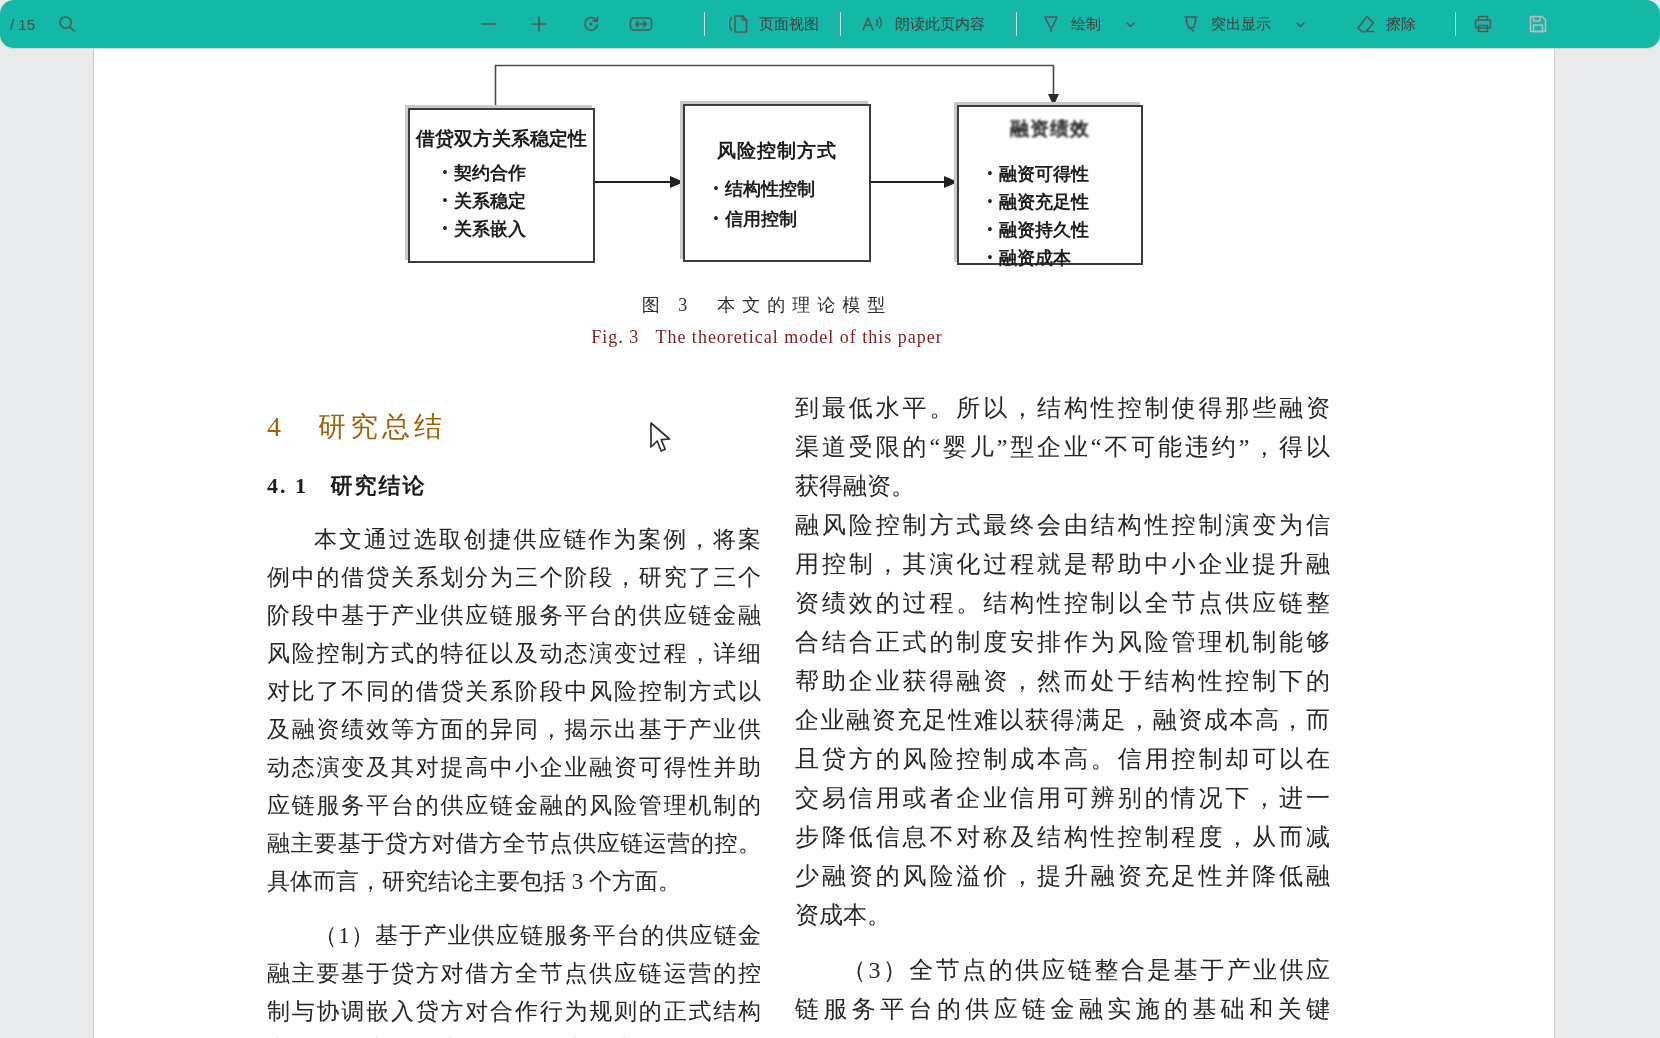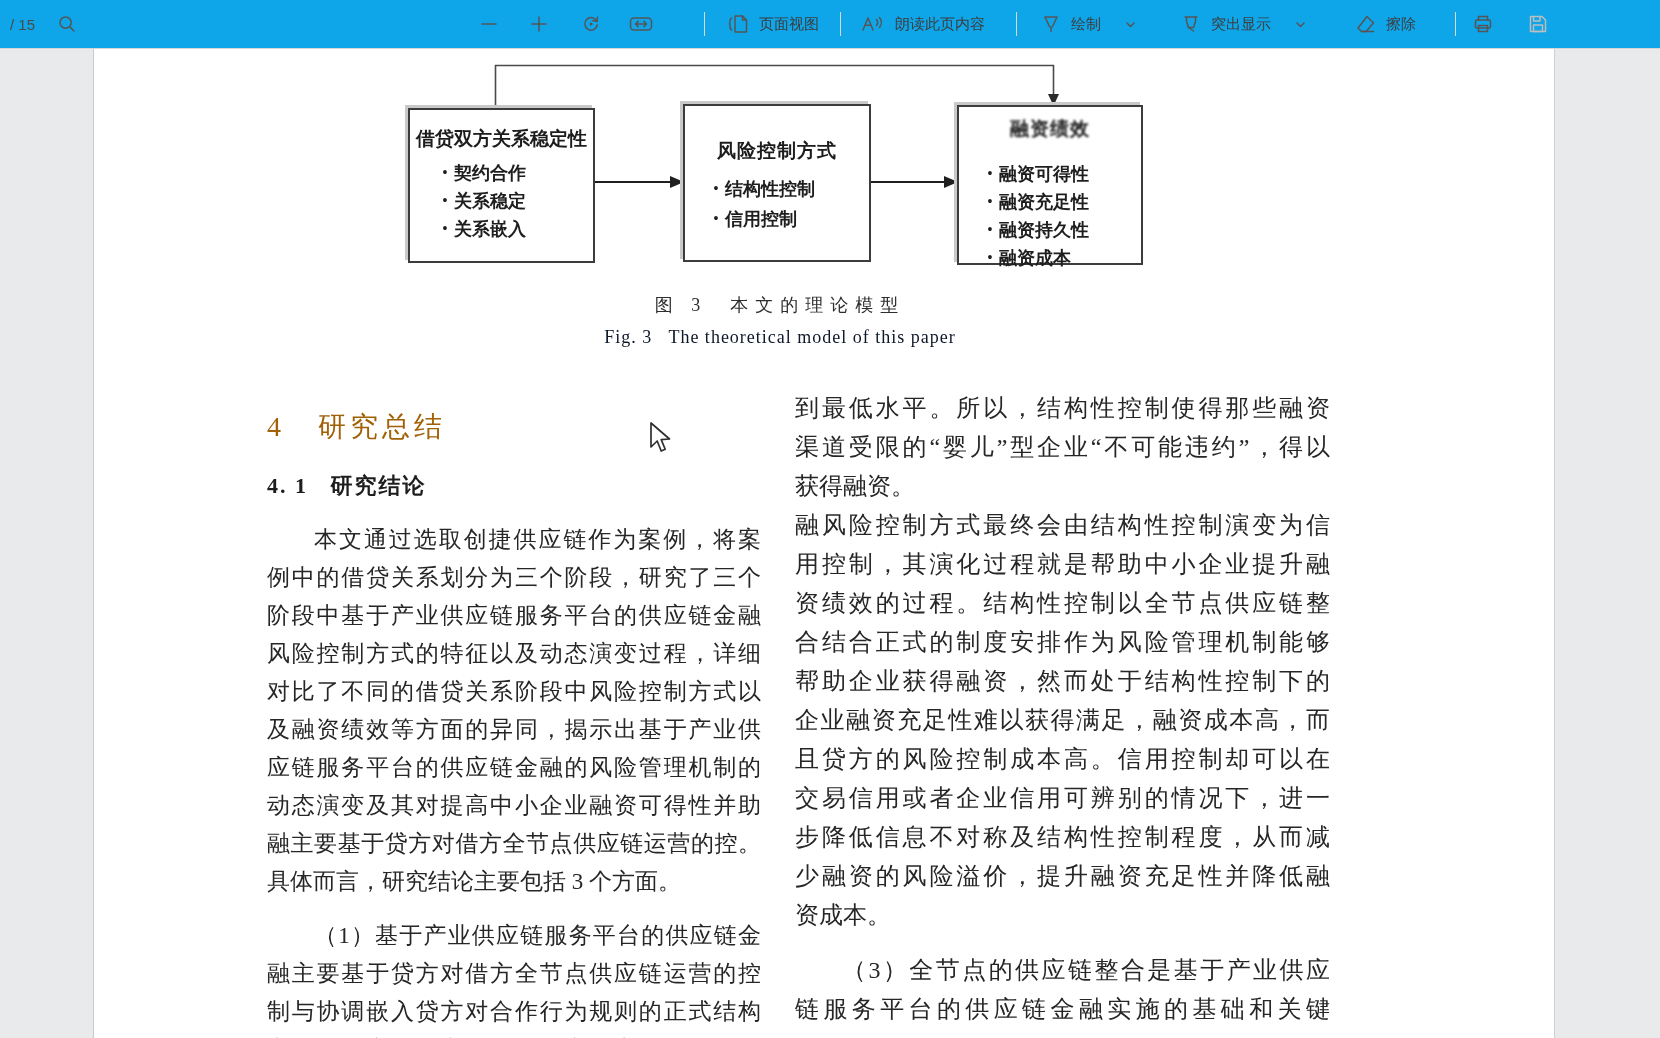--- a/index.html
+++ b/index.html
@@ -1,21 +1,21 @@
 <!DOCTYPE html>
 <html><head>
 <meta charset="utf-8">
 <style>
   html,body{margin:0;padding:0;}
   .screen{position:relative;width:1660px;height:1038px;overflow:hidden;
     background:#e9eaeb;font-family:"Liberation Sans",sans-serif;}
 
   
   .toolbar{position:absolute;top:0;left:0;width:1660px;height:48px;
-    background:#0ea5e9;border-bottom:1px solid #d6d6d6;z-index:30;}
+    background:#14b8a6;border-bottom:1px solid #d6d6d6;z-index:30;border-radius:14px;}
   .tb-item{position:absolute;top:0;height:48px;display:flex;align-items:center;
     gap:9px;color:#3d3d3d;font-size:15px;cursor:default;white-space:nowrap;}
   .tb-item svg{display:block;}
   .tb-sep{position:absolute;top:12px;width:1px;height:24px;background:#d8d8d8;}
   .pageind{color:#4a4a4a;font-size:15px;}
   .icon-stroke{stroke:#555;fill:none;stroke-width:1.5;stroke-linecap:round;stroke-linejoin:round;}
   .icon-stroke-dis{stroke:#bdbdbd;fill:none;stroke-width:1.5;stroke-linecap:round;stroke-linejoin:round;}
 
   
   .page{position:absolute;left:93px;top:49px;width:1460px;height:989px;
@@ -26,23 +26,23 @@
   .connectors{position:absolute;left:0;top:0;width:1660px;height:1038px;z-index:2;pointer-events:none;}
   .dbox{position:absolute;background:#fff;border:2px solid #3c3c3c;z-index:3;
     box-shadow:-3px -3px 0 0 #c9c9c9;}
   .dbox-title{text-align:center;font-weight:bold;font-size:19px;color:#1c1c1c;
     font-family:"Liberation Serif","DejaVu Serif",serif;letter-spacing:1px;white-space:nowrap;}
   .blurred{filter:blur(1.3px);}
   .dbox-item{font-size:18px;font-weight:600;color:#1e1e1e;white-space:nowrap;
     font-family:"Liberation Serif","DejaVu Serif",serif;}
   .bul{display:inline-block;width:18px;text-align:center;font-size:14px;vertical-align:2px;}
 
-  .cap{position:absolute;left:400px;width:760px;text-align:center;z-index:3;}
+  .cap{position:absolute;left:387px;width:760px;text-align:center;z-index:3;}
   .cap-zh{top:293px;font-size:18px;letter-spacing:7px;color:#2e2e2e;white-space:pre;}
-  .cap-en{top:327px;font-size:18px;letter-spacing:1px;color:#0f172a;white-space:pre;}
+  .cap-en{top:327px;font-size:18px;letter-spacing:1px;color:#7f1d1d;white-space:pre;}
 
   
   .h-sec{position:absolute;left:267px;top:408px;font-size:28px;font-weight:normal;
     letter-spacing:4px;color:#a16207;white-space:pre;z-index:3;}
   .h-sub{position:absolute;left:267px;top:471px;font-size:22px;font-weight:bold;
     letter-spacing:2px;color:#1d1d1d;white-space:pre;z-index:3;}
 
   .col{position:absolute;z-index:3;}
   .col-left{left:267px;top:505px;width:494px;}
   .col-right{left:795px;top:389px;width:535px;}
@@ -245,22 +245,22 @@
   <div class="h-sec doc">4   研究总结</div>
   <div class="h-sub doc">4. 1   研究结论</div>
 
   <div class="col col-left doc">
     <div class="tline indent">本文通过选取创捷供应链作为案例，将案</div>
     <div class="tline">例中的借贷关系划分为三个阶段，研究了三个</div>
     <div class="tline">阶段中基于产业供应链服务平台的供应链金融</div>
     <div class="tline">风险控制方式的特征以及动态演变过程，详细</div>
     <div class="tline">对比了不同的借贷关系阶段中风险控制方式以</div>
     <div class="tline">及融资绩效等方面的异同，揭示出基于产业供</div>
+    <div class="tline">动态演变及其对提高中小企业融资可得性并助</div>
     <div class="tline">应链服务平台的供应链金融的风险管理机制的</div>
-    <div class="tline">动态演变及其对提高中小企业融资可得性并助</div>
     <div class="tline">融主要基于贷方对借方全节点供应链运营的控。</div>
     <div class="tline short">具体而言，研究结论主要包括 3 个方面。</div>
     <div class="tline indent">（1）基于产业供应链服务平台的供应链金</div>
     <div class="tline">融主要基于贷方对借方全节点供应链运营的控</div>
     <div class="tline">制与协调嵌入贷方对合作行为规则的正式结构</div>
     <div class="tline">安排形成完整的交易结构，实现完全的结构性</div>
   </div>
 
   <div class="col col-right doc">
     <div class="tline">到最低水平。所以，结构性控制使得那些融资</div>

